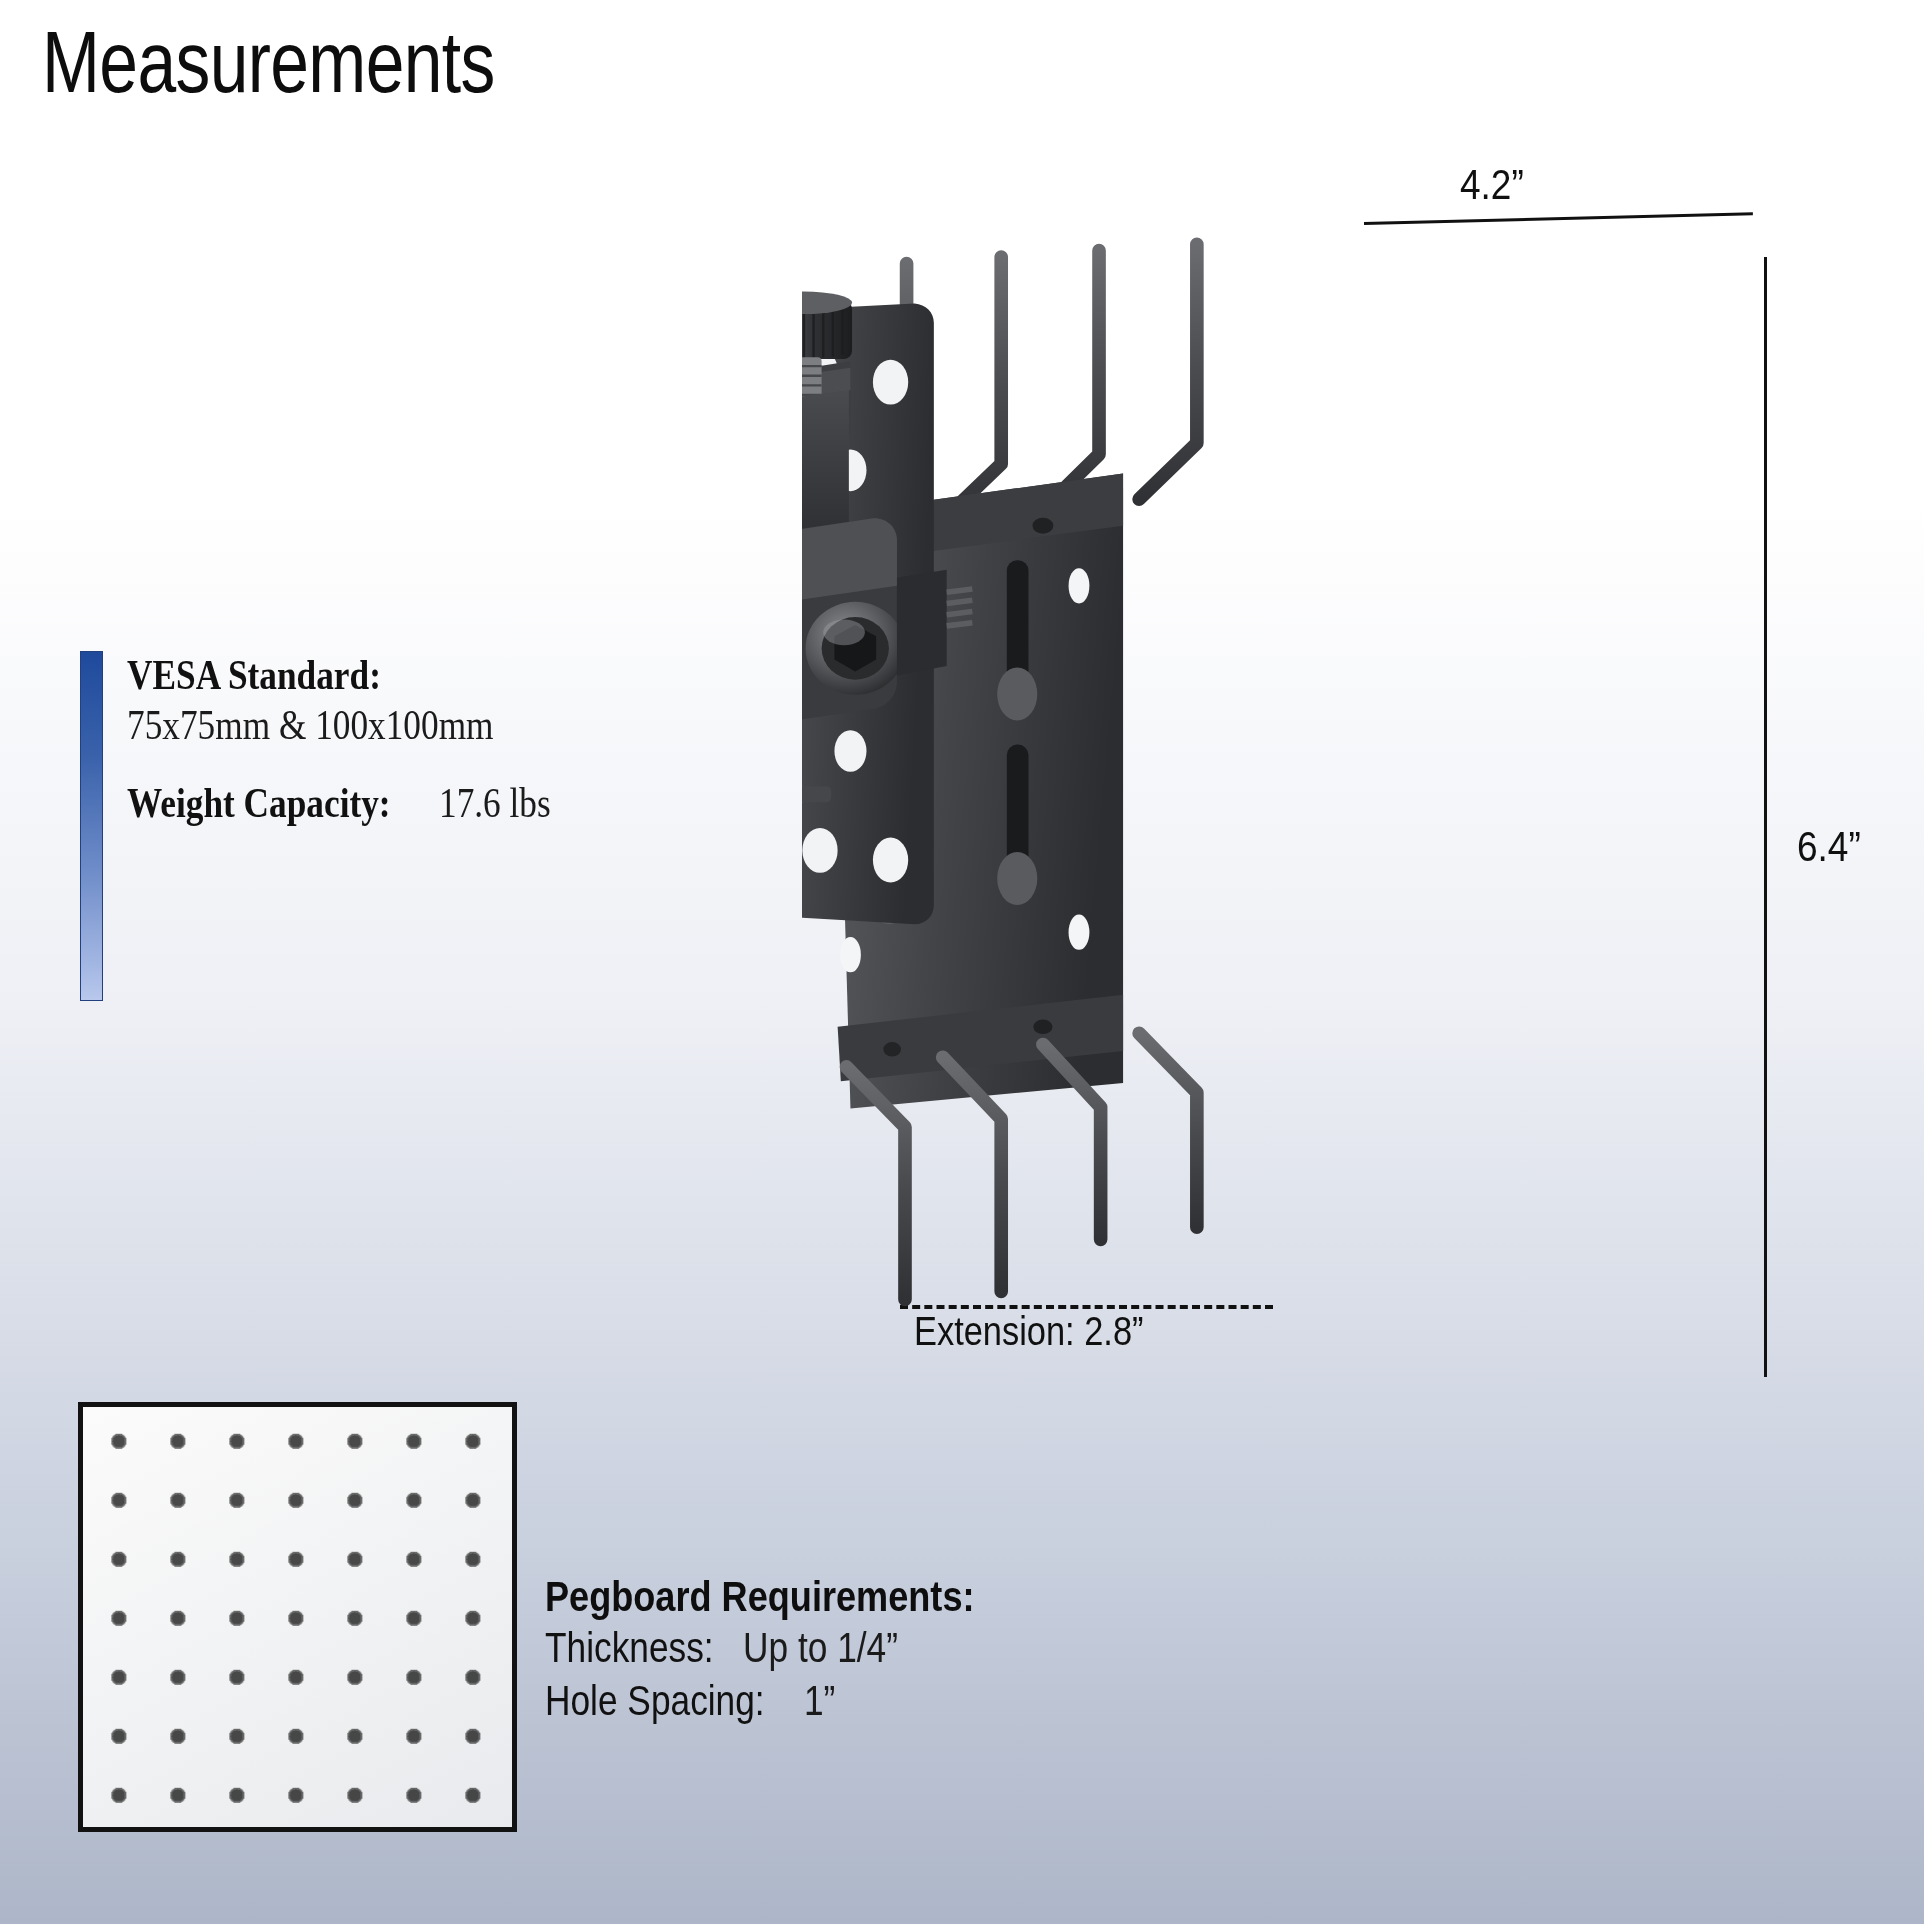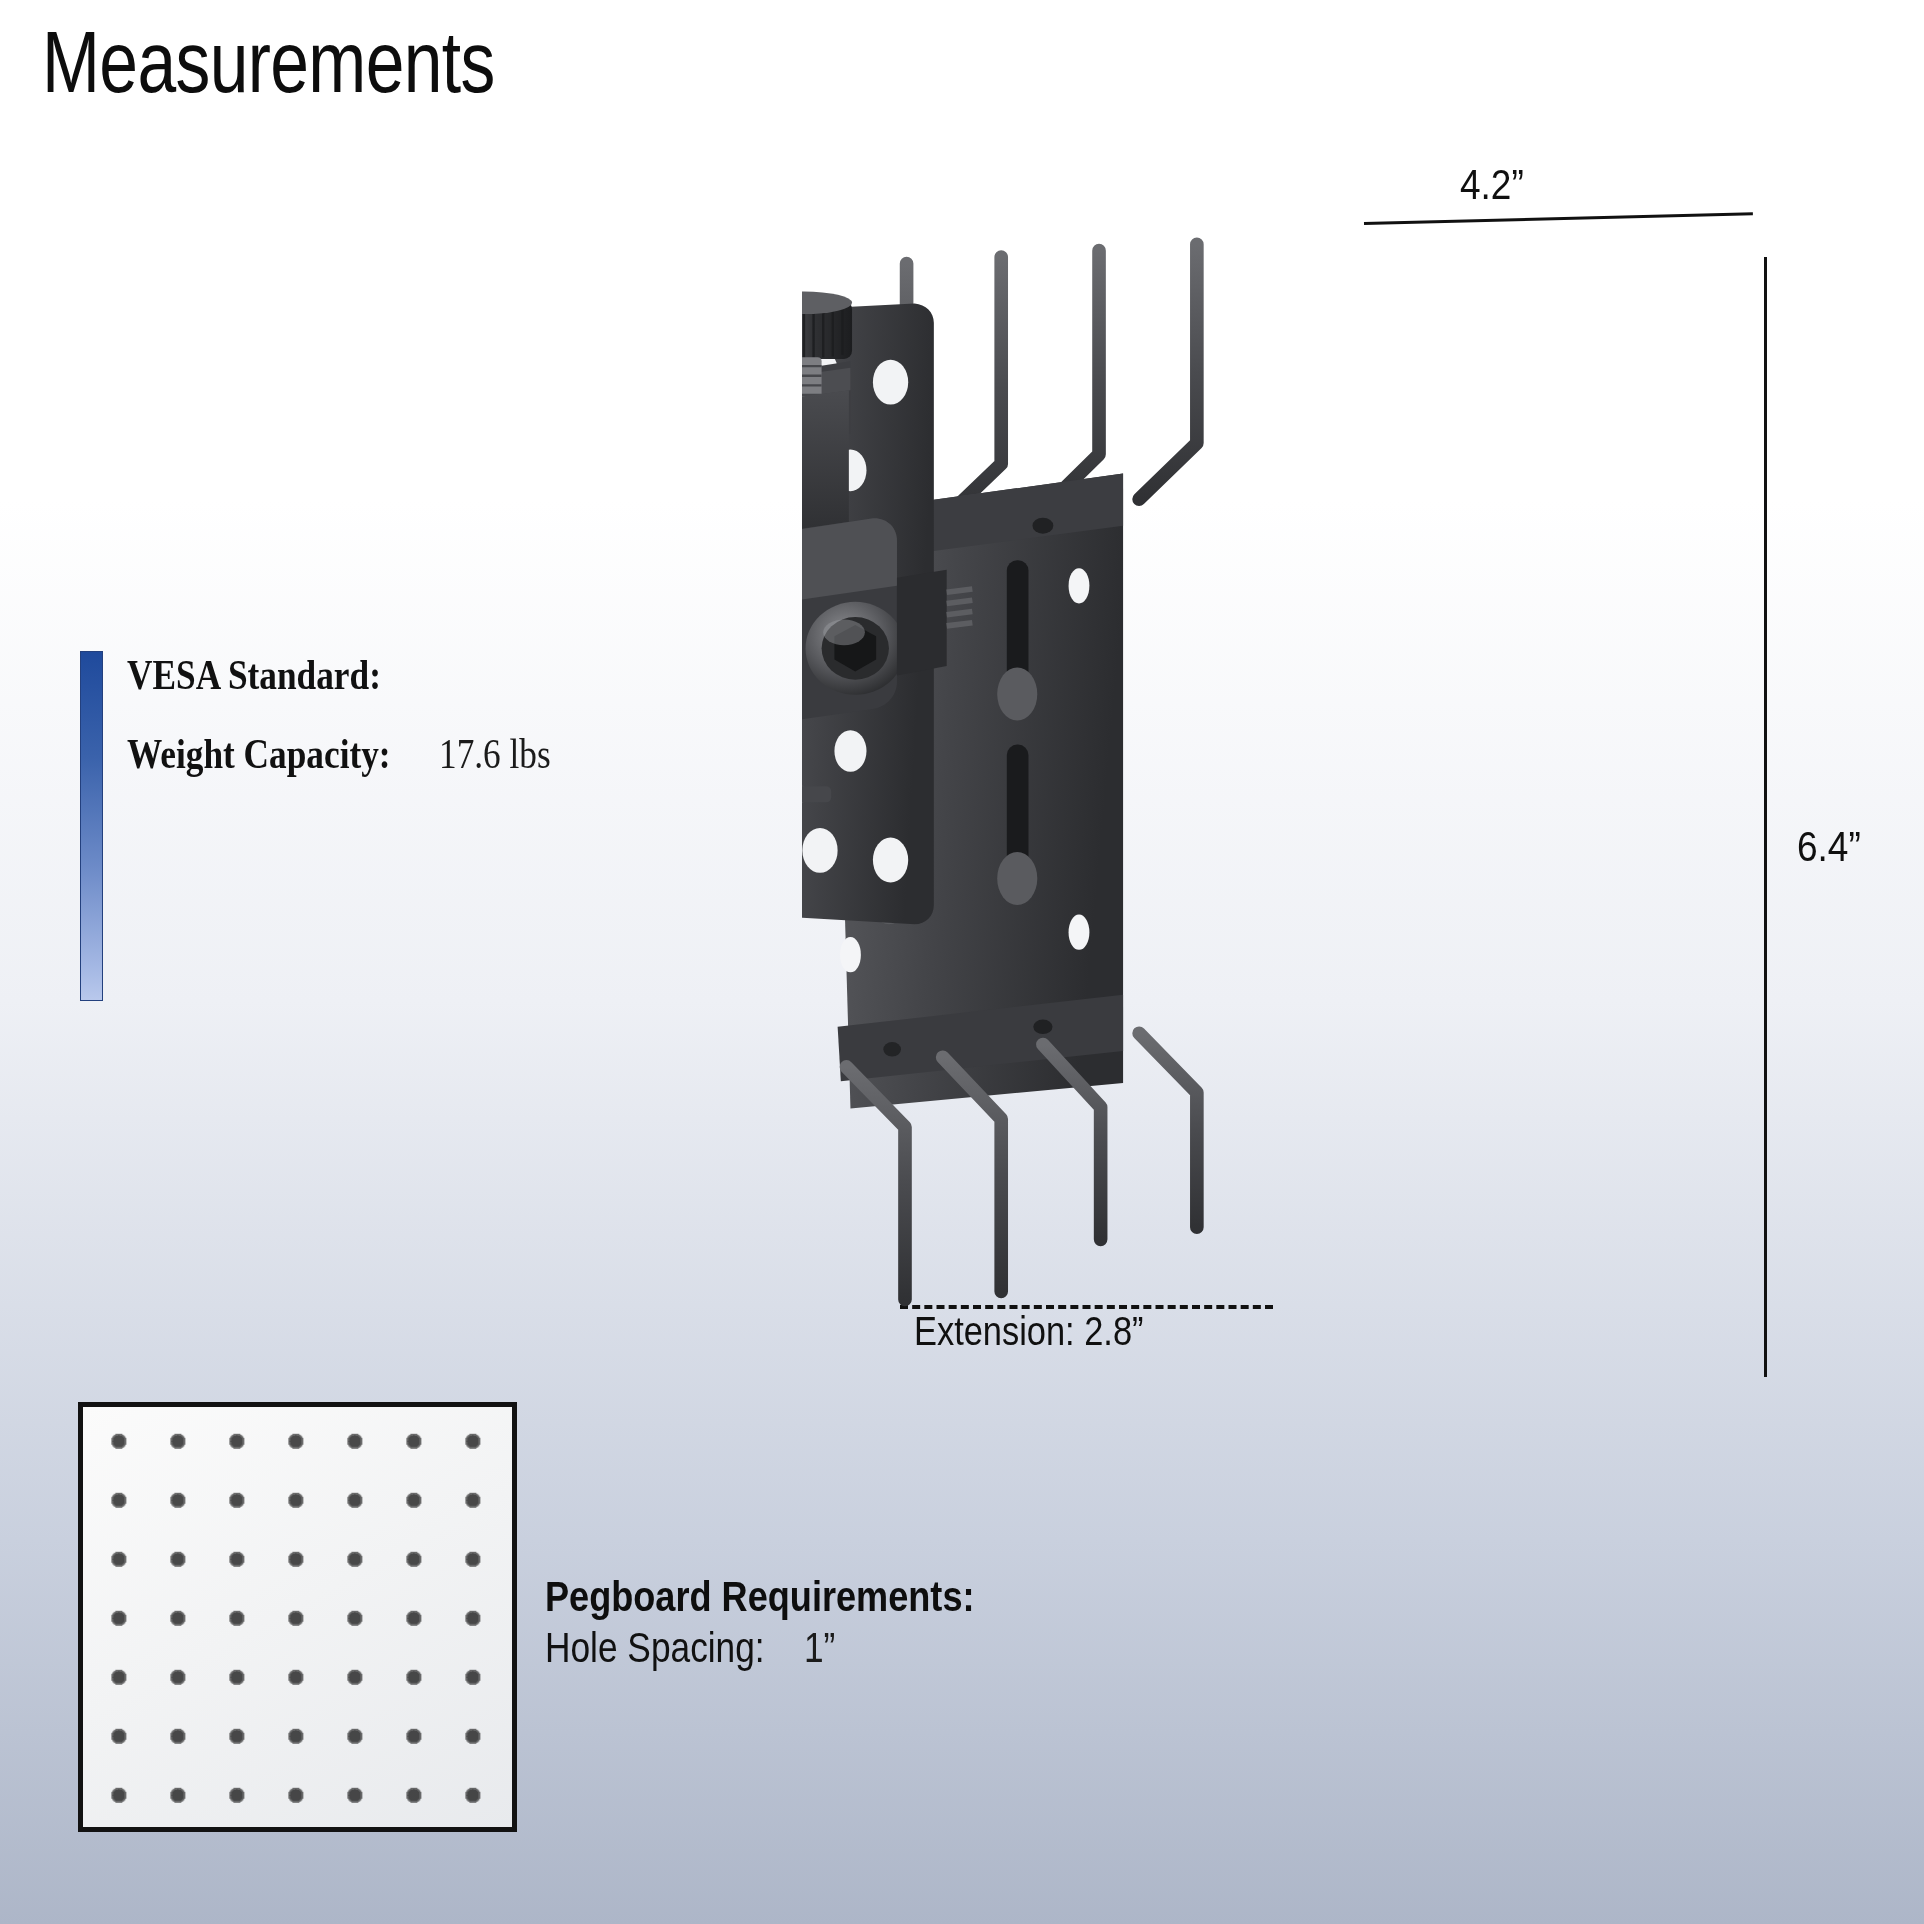--- a/index.html
+++ b/index.html
@@ -105,20 +105,21 @@
 <body>
 
 <div id="page-title">Measurements</div>
 
 <div id="spec-block">
   <div id="spec-accent-bar"></div>
   <div id="spec-list">
 
     <div class="spec-item">
       <span class="spec-block-line"><span class="spec-label">VESA Standard:</span></span>
+      <span class="spec-block-line"><span class="spec-value">75x75mm &amp; 100x100mm</span></span>
     </div>
 
 
     <div class="spec-item">
       <span class="spec-row">
         <span class="spec-label">Weight Capacity:</span>
         <span class="spec-value">17.6 lbs</span>
       </span>
     </div>
 
@@ -133,20 +134,24 @@
 
 <div id="dim-extension-line"></div>
 <div class="dim-text" id="dim-extension-label">Extension: 2.8”</div>
 
 <div id="pegboard-swatch">
   <div id="pegboard-sheen"></div>
 </div>
 
 <div id="pegboard-req">
   <span class="req-title">Pegboard Requirements:</span>
+  <span class="req-row">
+    <span class="req-label">Thickness:</span>
+    <span class="req-value">Up to 1/4”</span>
+  </span>
   <span class="req-row">
     <span class="req-label">Hole Spacing:</span>
     <span class="req-value">1”</span>
   </span>
 </div>
 
 <div id="product-photo">
 <svg viewBox="0 0 1250 1630" xmlns="http://www.w3.org/2000/svg">
   <defs>
     <linearGradient id="steelA" x1="0" y1="0" x2="1" y2="0">

